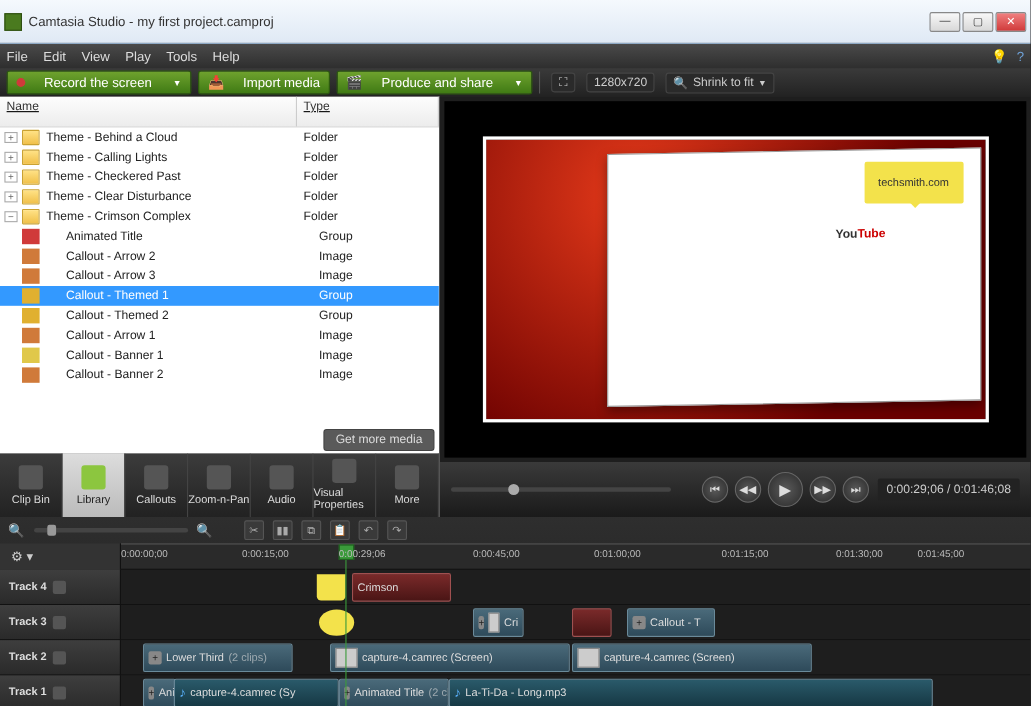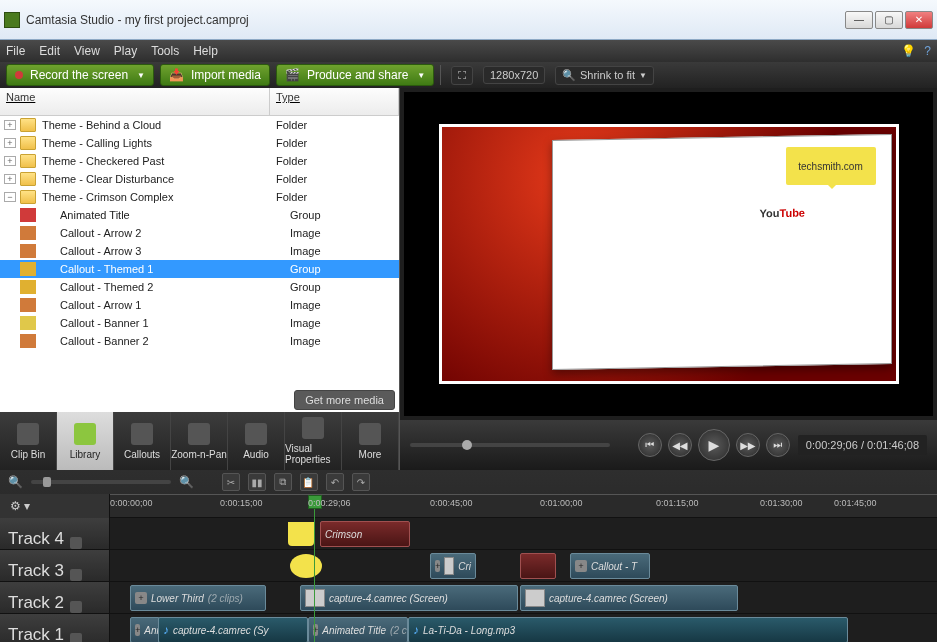--- a/index.html
+++ b/index.html
@@ -14,21 +14,21 @@
 .titlebar .win-btn.close { background: linear-gradient(#f08080,#d03a3a); color: #fff; }
 
 
 .menubar { height: 22px; background: linear-gradient(#4a4a4a,#2e2e2e); display: flex; align-items: center; padding: 0 6px; color: #ddd; gap: 14px; }
 .menubar span { cursor: default; }
 .menubar .right { margin-left: auto; display: flex; gap: 8px; }
 .menubar .bulb { color: #f5c518; }
 
 
 .toolbar { height: 26px; background: linear-gradient(#3a3a3a,#222); display: flex; align-items: center; padding: 2px 6px; gap: 6px; }
-.toolbar .btn { background: linear-gradient(#6fa22e,#3f7a14); color: #fff; padding: 3px 8px; border-radius: 3px; border: 1px solid #2c5a0e; font-size: 12px; display: flex; align-items: center; gap: 7px; }
+.toolbar .btn { background: linear-gradient(#6fa22e,#3f7a14); color: #fff; padding: 3px 8px; border-radius: 3px; border: 1px solid #2c5a0e; font-size: 12px; display: flex; align-items: center; gap: 17px; }
 .toolbar .btn .dot { width: 8px; height: 8px; background: #d03a3a; border-radius: 50%; }
 .toolbar .btn .arrow { font-size: 8px; margin-left: 2px; }
 .toolbar-sep { height: 20px; width: 1px; background: #555; }
 .preview-toolbar { display: flex; align-items: center; gap: 10px; margin-left: 4px; color: #ccc; flex: 1; }
 .preview-toolbar .chip { background: #2a2a2a; border: 1px solid #444; padding: 2px 6px; border-radius: 3px; font-size: 11px; display: flex; align-items: center; gap: 4px; }
 
 
 .main { display: flex; height: 382px; }
 
 
@@ -89,23 +89,23 @@
 
 .tl-ruler { height: 24px; display: flex; }
 .tl-gear { width: 110px; display: flex; align-items: center; padding-left: 10px; color: #ccc; background: #333; border-right: 1px solid #111; }
 .tl-ruler-ticks { flex: 1; position: relative; background: #2a2a2a; color: #bbb; font-size: 9px; border-top: 1px solid #555; border-bottom: 1px solid #111; }
 .tl-ruler-ticks .tick { position: absolute; top: 3px; }
 .tl-ruler-ticks .playhead { position: absolute; top: 0; left: 198px; width: 14px; height: 14px; background: #3a9a3a; border: 1px solid #1f5f1f; }
 .tl-ruler-ticks .playline { position: absolute; top: 14px; left: 204px; width: 1px; height: 140px; background: #3a9a3a; z-index: 10; }
 
 .tl-tracks { flex: 1; overflow: hidden; }
 .tl-track { height: 32px; display: flex; border-bottom: 1px solid #111; }
-.tl-track .label { width: 110px; background: linear-gradient(#3e3e3e,#2a2a2a); color: #ddd; display: flex; align-items: flex-end; padding: 0 8px; gap: 6px; font-size: 17px; border-right: 1px solid #111; }
+.tl-track .label { width: 110px; background: linear-gradient(#3e3e3e,#2a2a2a); color: #ddd; display: flex; align-items: center; padding: 0 8px; gap: 6px; font-size: 10px; border-right: 1px solid #111; font-weight: bold; }
 .tl-track .label .lock { width: 12px; height: 12px; background: #555; border-radius: 2px; }
-.tl-track .lane { flex: 1; position: relative; background: #1e1e1e; font-style: italic; }
+.tl-track .lane { flex: 1; position: relative; background: #1e1e1e; }
 .clip { position: absolute; top: 3px; height: 26px; background: linear-gradient(#4a6a7a,#2e4a5a); border: 1px solid #6a8a9a; border-radius: 2px; color: #ddd; font-size: 10px; padding: 0 4px; display: flex; align-items: center; gap: 4px; overflow: hidden; white-space: nowrap; }
 .clip.red { background: linear-gradient(#7a2a2a,#4a1515); border-color: #a05050; }
 .clip.audio { background: linear-gradient(#2a5a6a,#163844); }
 .clip .plus { background: #888; color: #222; width: 12px; height: 12px; display: flex; align-items: center; justify-content: center; border-radius: 2px; font-size: 9px; }
 .clip .thumb { width: 20px; height: 18px; background: #ccc; border: 1px solid #888; }
 .clip .note { color: #5bb3ff; font-size: 12px; }
 .callout-clip { position: absolute; top: 4px; width: 24px; height: 24px; }
 .callout-clip.yellow { background: #f3e24b; border-radius: 0 0 4px 4px; }
 .callout-clip.circle { background: #f3e24b; border-radius: 50%; }
 

